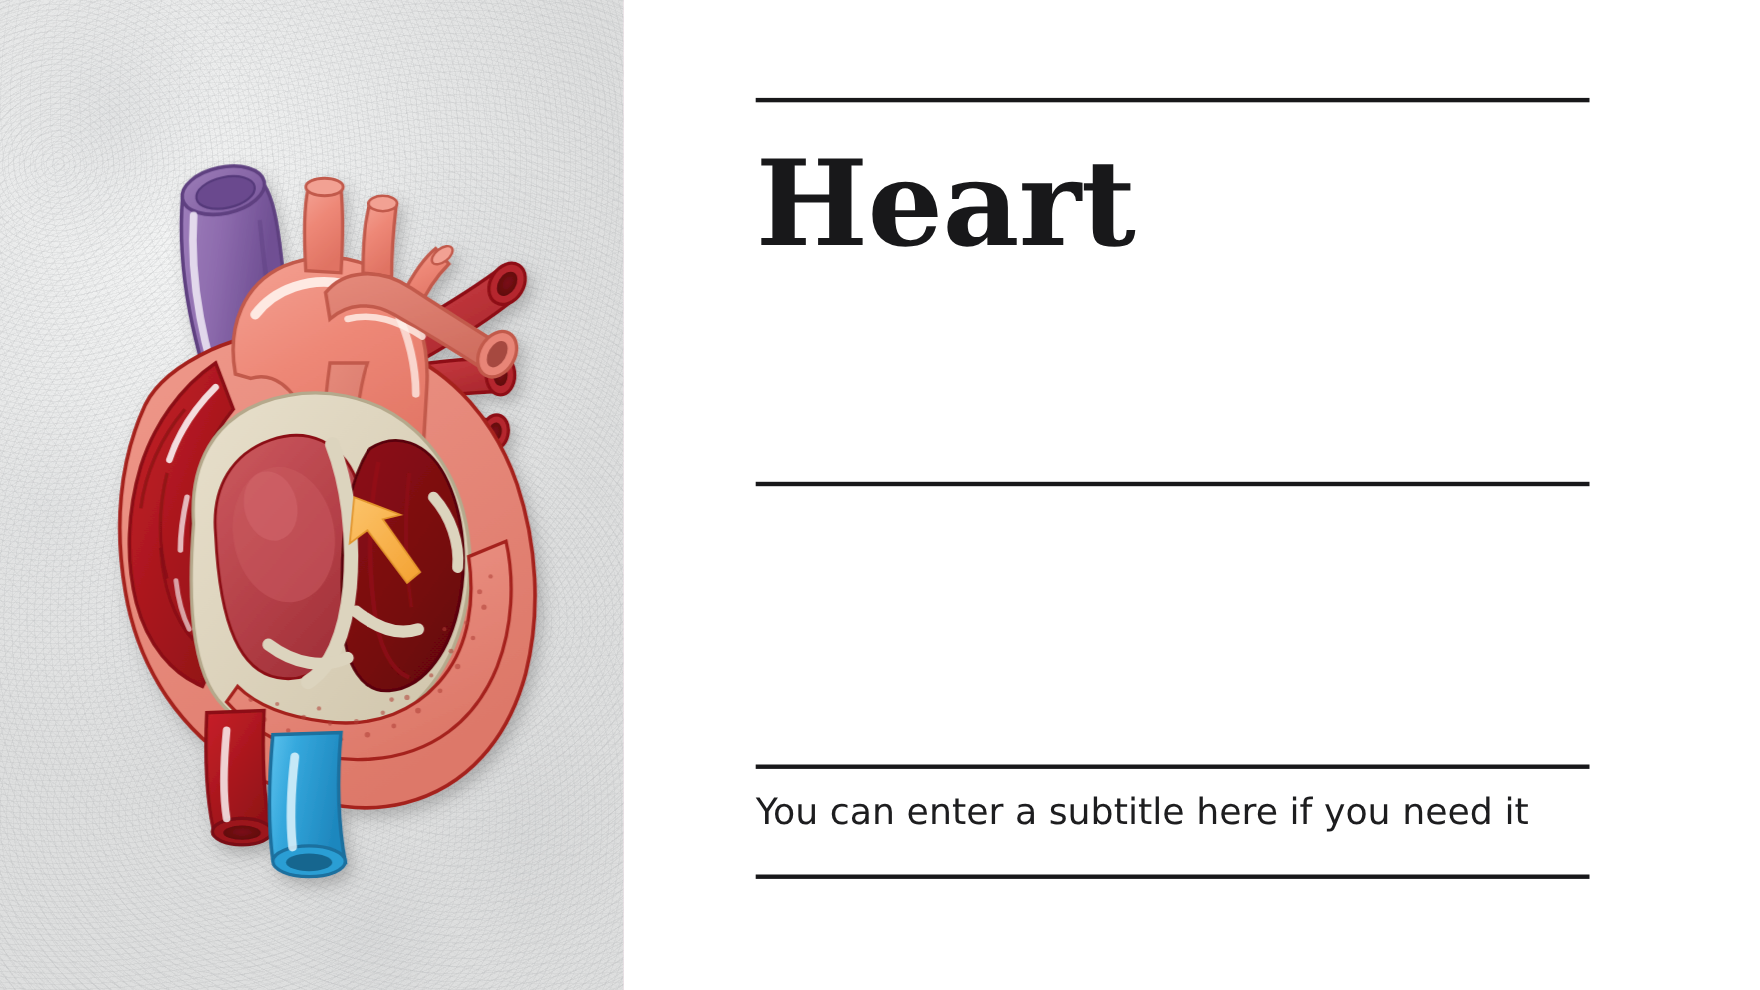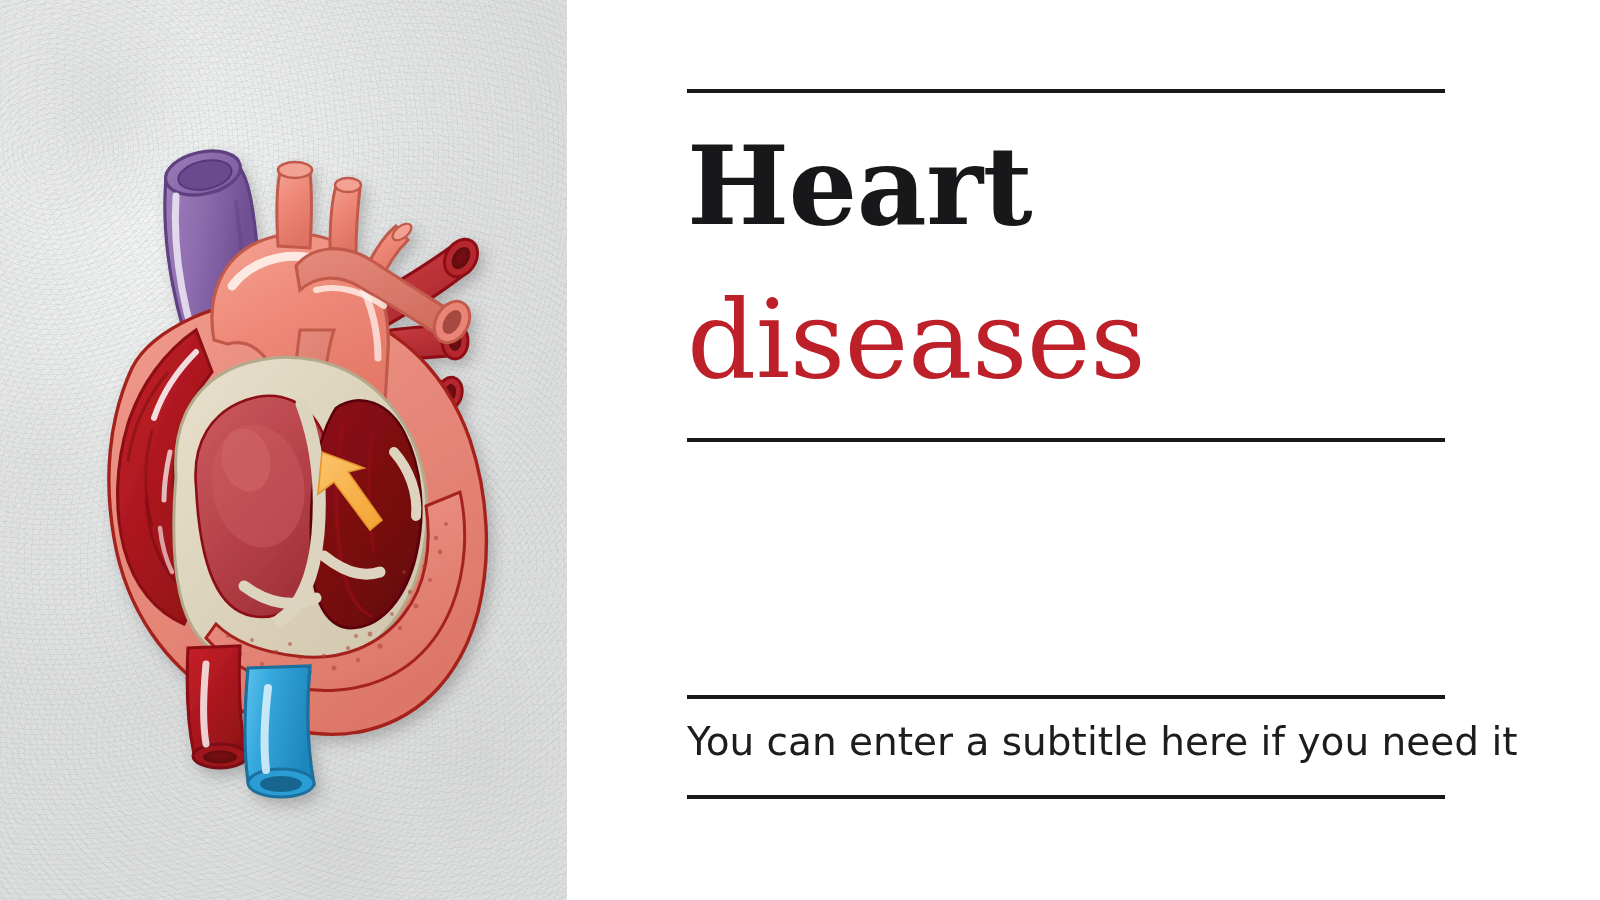--- a/index.html
+++ b/index.html
@@ -125,21 +125,21 @@
     color: #be2029;
     letter-spacing: 2px;
   }
 
   .subtitle {
     position: absolute;
     left: 120px;
     top: 717px;
     margin: 0;
     font-family: "DejaVu Sans", "Liberation Sans", sans-serif;
-    font-size: 39px;
+    font-size: 33px;
     line-height: 1.3;
     color: #1d1d1f;
     font-weight: 400;
   }
 </style>
 </head>
 <body>
 
 <div class="slide">
 
@@ -355,21 +355,20 @@
       </g>
     </svg>
   </div>
 
   <div class="text-panel">
 
     <div class="rule rule-1"></div>
 
     <div class="title-block">
       <div class="title-line title-primary">Heart</div>
-      <div class="title-line title-accent">diseases</div>
     </div>
 
     <div class="rule rule-2"></div>
 
 
     <div class="rule rule-3"></div>
 
     <div class="subtitle">You can enter a subtitle here if you need it</div>
 
     <div class="rule rule-4"></div>

